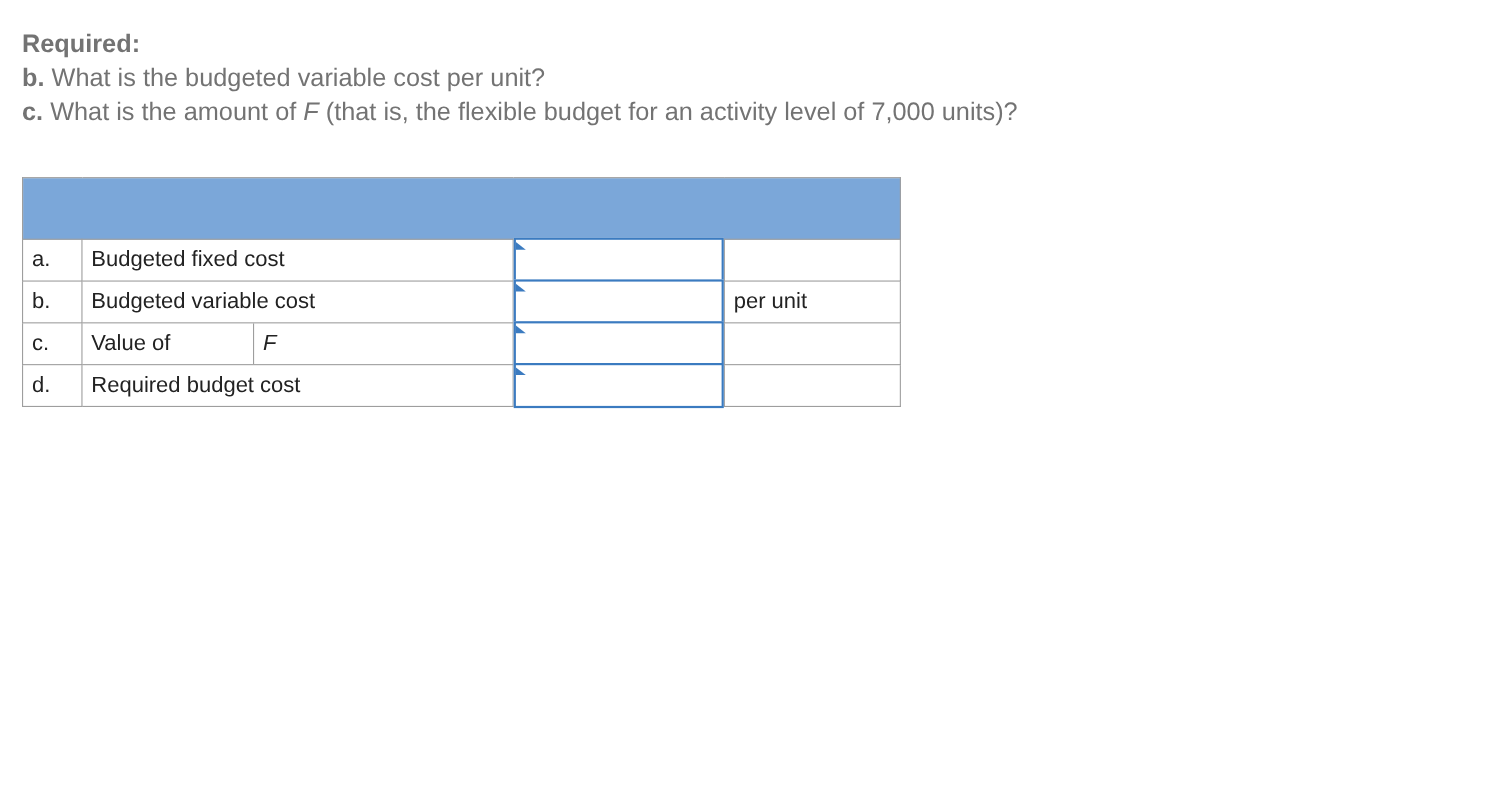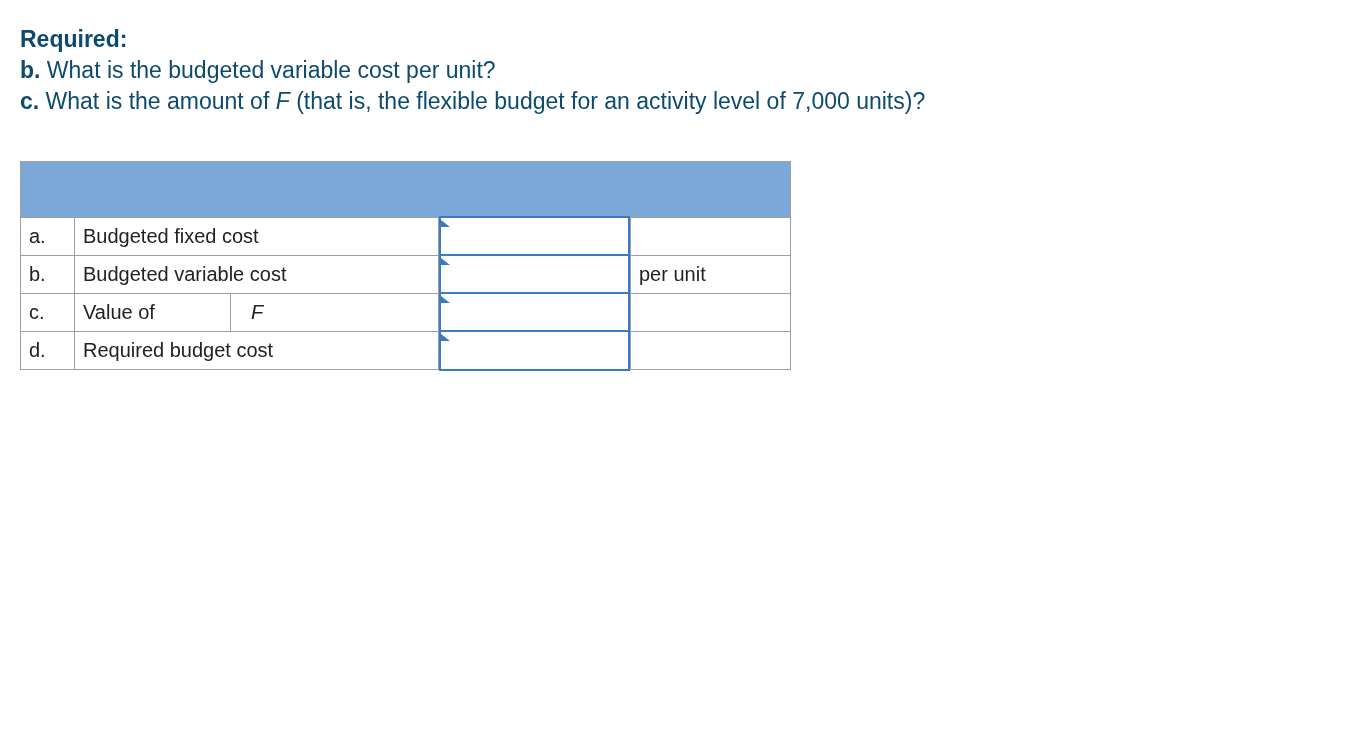--- a/index.html
+++ b/index.html
@@ -11,21 +11,21 @@
     background: #ffffff;
     font-family: -apple-system, BlinkMacSystemFont, "Segoe UI", Helvetica, Arial, sans-serif;
     color: #1a1a1a;
   }
   .page {
     padding: 24px 20px;
   }
   .required-block {
     font-size: 23px;
     line-height: 1.35;
-    color: #0c4a6e;
+    color: #737373;
     margin-bottom: 44px;
   }
   .required-block .req-label {
     font-weight: 700;
   }
   .q-line {
     display: block;
   }
   .q-line b { font-weight: 700; }
   .fvar { font-style: italic; }
@@ -42,21 +42,21 @@
     height: 38px;
   }
   
   .hdr-cell {
     background: #7ba7d9 !important;
     height: 56px !important;
     border-bottom: 1px solid #9e9e9e;
   }
   
   .col-a { width: 54px; padding: 0 8px; }
-  .col-desc { width: 364px; padding: 0 8px; }
+  .col-desc { width: 392px; padding: 0 8px; }
   .col-input { width: 192px; padding: 0; }
   .col-unit { width: 160px; padding: 0 8px; }
   
   .entry-wrap {
     position: relative;
     width: 100%;
     height: 100%;
     display: flex;
     align-items: center;
     justify-content: flex-start;
@@ -84,21 +84,20 @@
     border-color: transparent transparent transparent #3b7bc0;
     transform: rotate(0deg);
     z-index: 2;
     pointer-events: none;
   }
   
   .split {
     display: flex;
     width: 100%;
     height: 100%;
-    gap: 12px;
   }
   .split .left {
     flex: 0 0 156px;
     padding: 0 8px;
     display: flex;
     align-items: center;
     border-right: 1px solid #9e9e9e;
     height: 100%;
   }
   .split .right {

